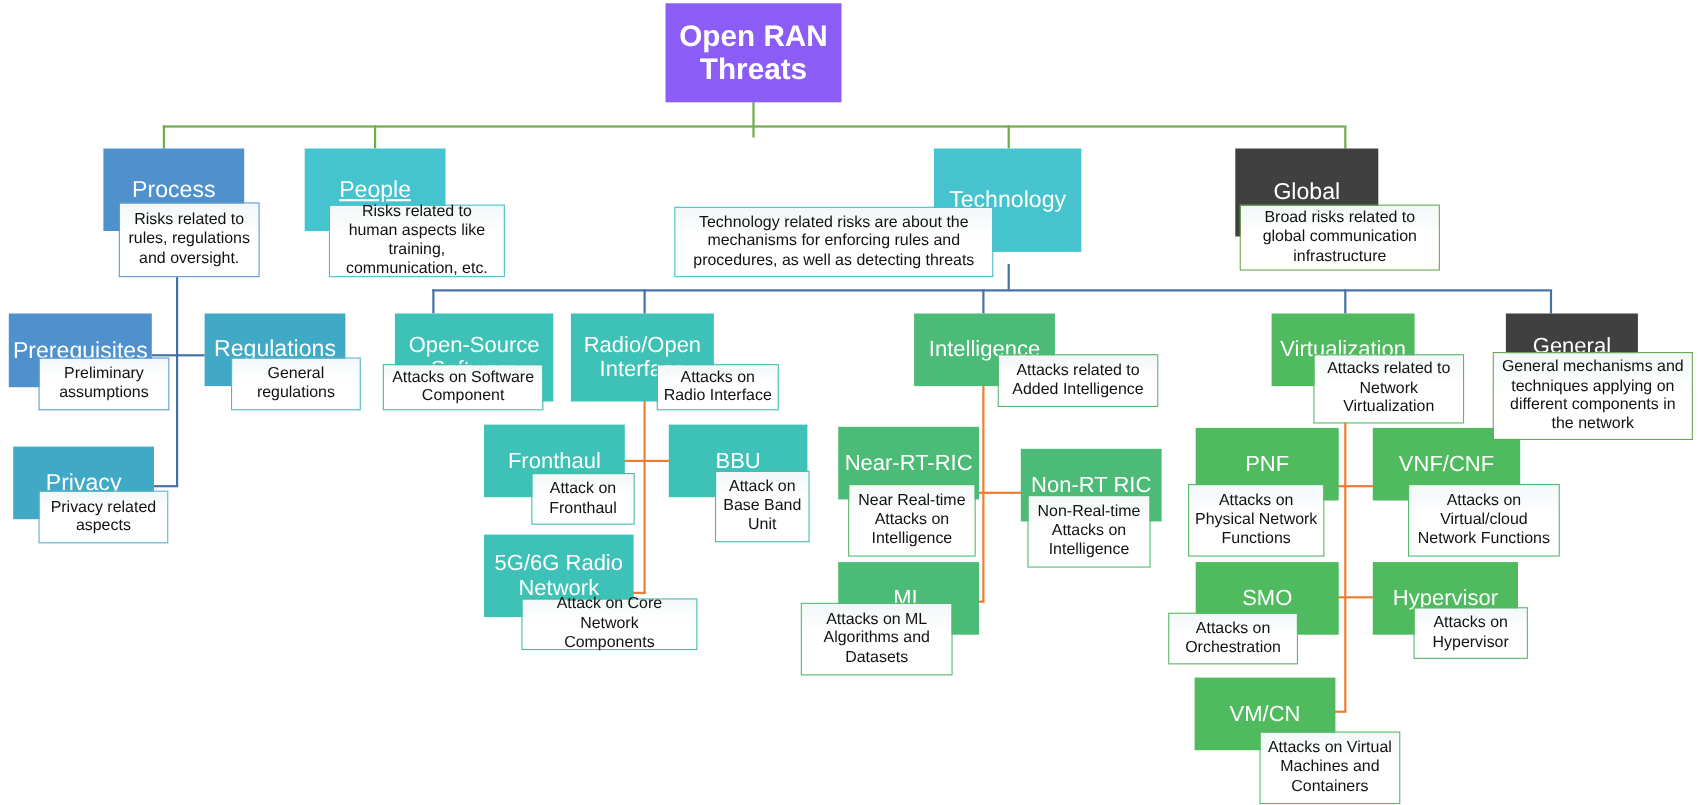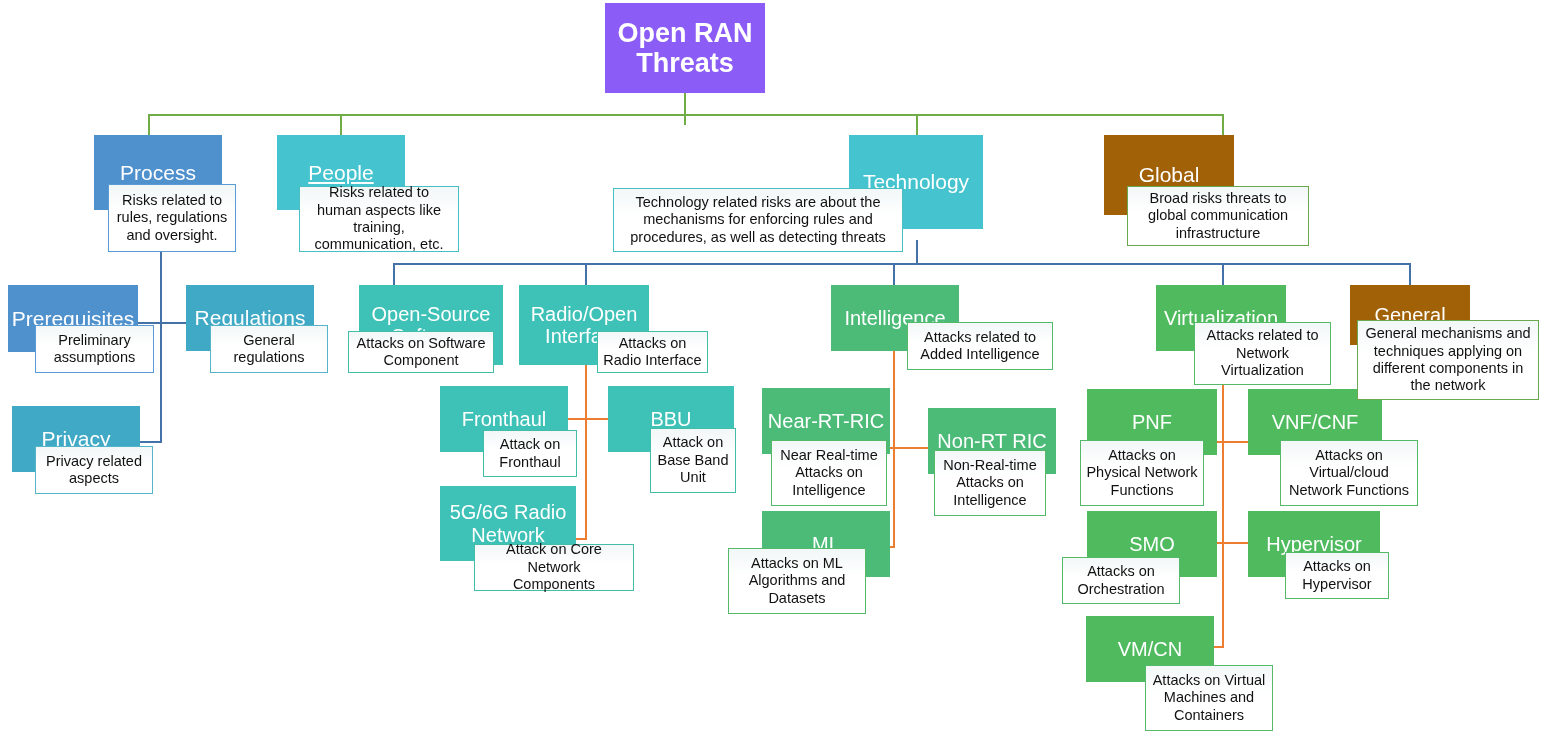--- a/index.html
+++ b/index.html
@@ -21,21 +21,21 @@
 
   
   .root .title{background:#8b5cf6;font-weight:bold;font-size:27px;}
 
   
   .c-blue   .title{background:#4f91cd;}
   .c-blue2  .title{background:#40a9c6;}
   .c-teal   .title{background:#45c4cf;}
   .c-teal2  .title{background:#3ec1b6;}
   .c-green  .title{background:#4cbb78;}
-  .c-green2 .title{background:#a16207;}
+  .c-green2 .title{background:#404040;margin-left:19px;}
   .c-green3 .title{background:#4fbb5e;}
 
   .c-blue  .desc{border:1px solid #5b9bd5;}
   .c-blue2 .desc{border:1px solid #56b4c8;}
   .c-teal  .desc{border:1px solid #49bfc4;}
   .c-teal2 .desc{border:1px solid #44bda8;}
   .c-green .desc{border:1px solid #55b96a;}
   .c-green2 .desc{border:1px solid #6aa84f;}
   .c-green3 .desc{border:1px solid #55b96a;}
 
@@ -117,21 +117,21 @@
     <div class="desc" style="left:299px;top:186px;width:160px;height:66px;font-size:14.5px;padding:2px 5px;">Risks related to human aspects like training, communication, etc.</div>
   </div>
 
   <div class="node c-teal">
     <div class="title" style="left:849px;top:135px;width:134px;height:94px;font-size:21px;">Technology</div>
     <div class="desc" style="left:613px;top:188px;width:290px;height:64px;font-size:14.5px;padding:2px 6px;">Technology related risks are about the mechanisms for enforcing rules and procedures, as well as detecting threats</div>
   </div>
 
   <div class="node c-green2">
     <div class="title" style="left:1104px;top:135px;width:130px;height:80px;font-size:21px;">Global</div>
-    <div class="desc" style="left:1127px;top:186px;width:182px;height:60px;font-size:14.5px;padding:2px 5px;">Broad risks threats to global communication infrastructure</div>
+    <div class="desc" style="left:1127px;top:186px;width:182px;height:60px;font-size:14.5px;padding:2px 5px;">Broad risks related to global communication infrastructure</div>
   </div>
 
   <div class="node c-teal2">
     <div class="title" style="left:359px;top:285px;width:144px;height:80px;font-size:20px;">Open-Source Software</div>
     <div class="desc" style="left:348px;top:331px;width:146px;height:42px;font-size:14.5px;padding:2px 3px;">Attacks on Software Component</div>
   </div>
 
   <div class="node c-teal2">
     <div class="title" style="left:519px;top:285px;width:130px;height:80px;font-size:20px;">Radio/Open Interface</div>
     <div class="desc" style="left:597px;top:331px;width:111px;height:42px;font-size:14.5px;padding:2px 1px;">Attacks on Radio Interface</div>

